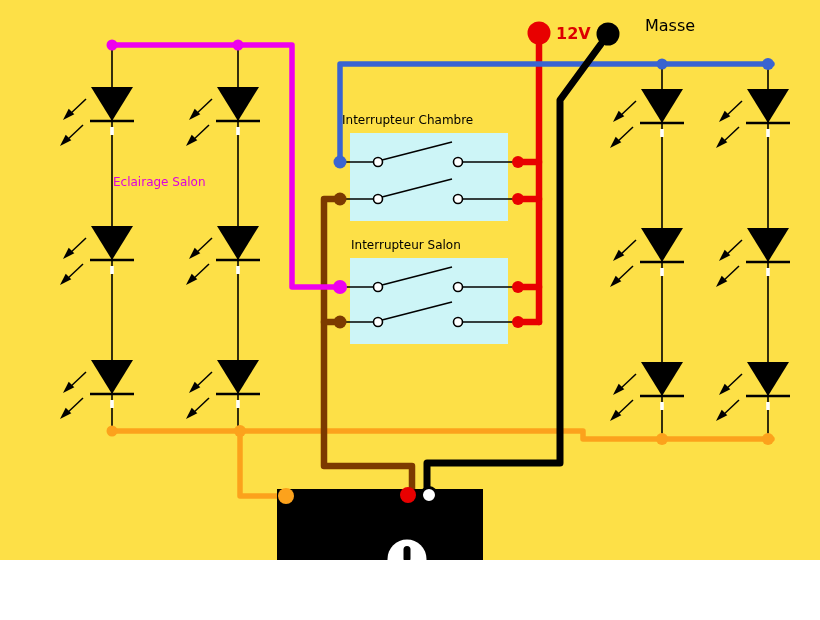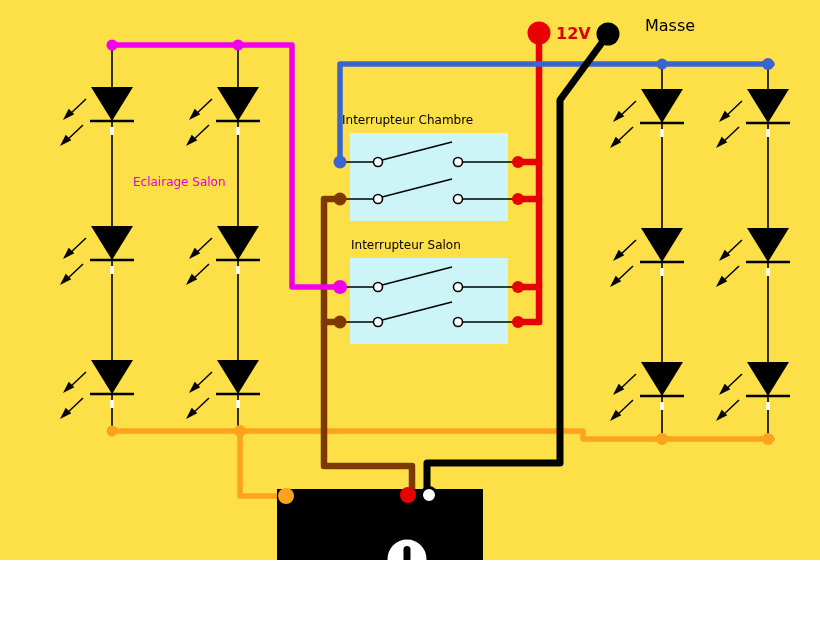--- a/index.html
+++ b/index.html
@@ -4,21 +4,21 @@
 <style>
   html,body{margin:0;padding:0;background:#ffffff;}
   #stage{position:relative;width:820px;height:560px;background:#fde047;overflow:hidden;
          font-family:"DejaVu Sans","Liberation Sans",sans-serif;}
   #stage svg{position:absolute;left:0;top:0;}
   .lbl{position:absolute;white-space:nowrap;font-size:12px;line-height:19px;color:#000;}
   .lbl-supply{left:556px;top:24px;font-size:16px;font-weight:bold;color:var(--c-label-supply,#dd0000);}
   .lbl-ground{left:621px;top:16px;font-size:16px;margin-left:24px;}
   .lbl-sw-chambre{left:342px;top:111px;}
   .lbl-sw-salon{left:351px;top:236px;}
-  .lbl-salon{left:113px;top:173px;color:var(--c-label-living,#dd00dd);margin-left:20px;}
+  .lbl-salon{left:113px;top:173px;color:var(--c-label-living,#dd00dd);}
   .lbl-chambre{left:628px;top:163px;color:var(--c-label-bedroom,#3a64d0);}
 
   .w-mag{stroke:var(--c-living-feed,#ee00ee);}  .f-mag{fill:var(--c-living-feed,#ee00ee);}
   .w-blu{stroke:var(--c-bedroom-feed,#3a64d0);} .f-blu{fill:var(--c-bedroom-feed,#3a64d0);}
   .w-red{stroke:var(--c-positive,#e80000);}     .f-red{fill:var(--c-positive,#e80000);}
   .w-brn{stroke:var(--c-switch-feed,#7c3a00);}  .f-brn{fill:var(--c-switch-feed,#7c3a00);}
   .w-org{stroke:var(--c-negative-return,#fca21c);} .f-org{fill:var(--c-negative-return,#fca21c);}
   .w-blk{stroke:#000;} .f-blk{fill:#000;}
   .thin{stroke:#000;stroke-width:1.6;fill:none;}
   .panel{fill:var(--c-switch-panel,#cdf5f7);}

